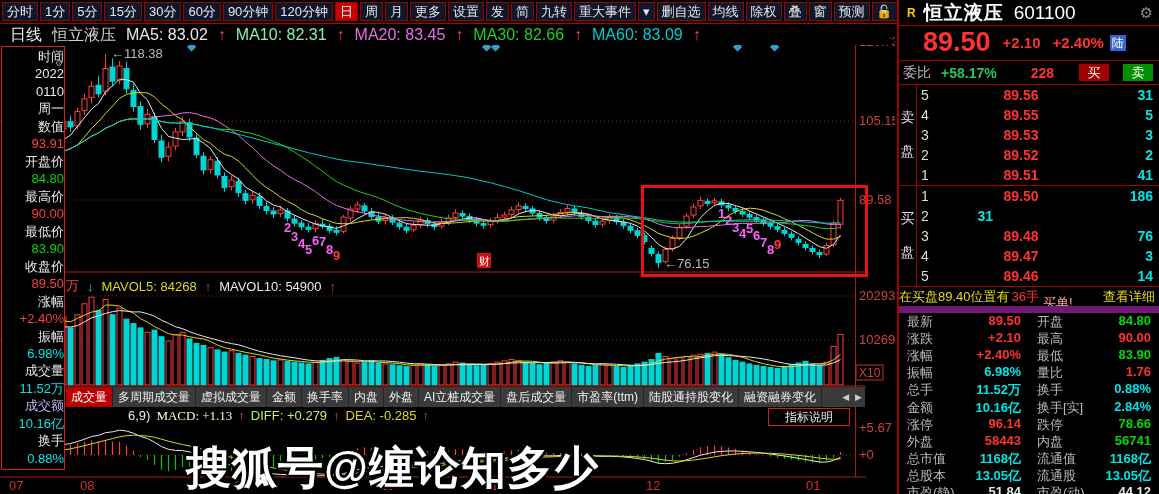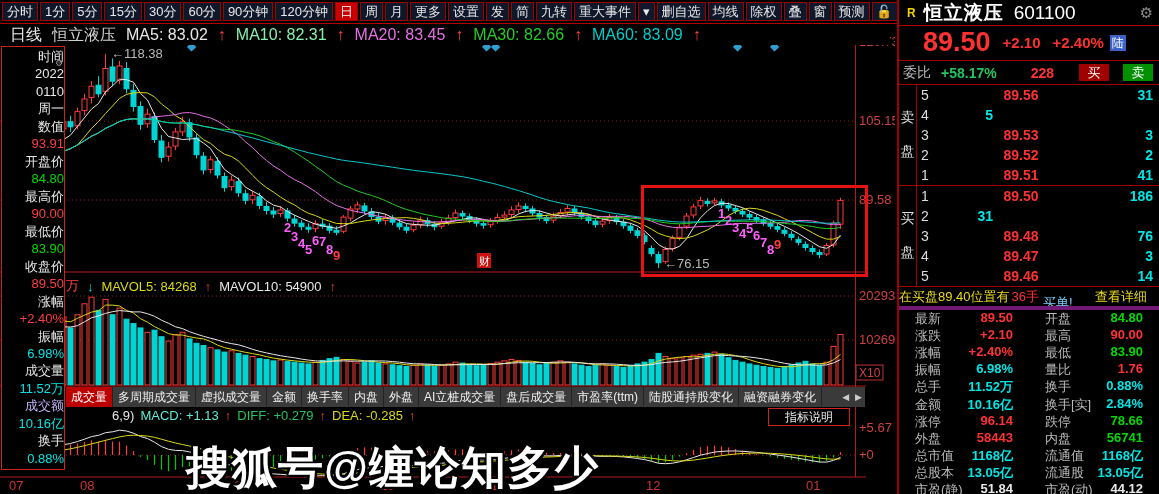--- a/index.html
+++ b/index.html
@@ -44,21 +44,21 @@
   #vol-header span{margin-right:8px;white-space:nowrap;}
   
   #tabbar{position:absolute;left:66px;top:387px;width:799px;height:20px;background:#3a3a3a;
           display:flex;align-items:stretch;z-index:4;}
   .tab{color:#f0f0f0;font-size:12px;line-height:20px;padding:0 5px;border-right:1px solid #222;
        white-space:nowrap;cursor:default;}
   .tab.active{background:#bb0000;color:#fff;}
   .tab-arrows{margin-left:auto;display:flex;align-items:center;color:#ccc;font-size:9px;}
   .tab-arrows span{padding:0 3px;}
   
-  #macd-header{position:absolute;left:112px;top:407px;height:17px;display:flex;align-items:center;
+  #macd-header{position:absolute;left:128px;top:407px;height:17px;display:flex;align-items:center;
                font-size:13px;z-index:4;}
   #macd-header span{margin-right:6px;white-space:nowrap;}
   #indicator-btn{position:absolute;left:768px;top:408px;width:80px;height:16px;border:1px solid #cc2222;
                  color:#e8e8e8;font-size:12px;text-align:center;line-height:16px;z-index:4;}
   
   #quote-panel{position:absolute;left:897px;top:25px;width:260px;height:469px;background:#000;
                border-left:2px solid #a00000;z-index:2;}
   #qp-price-row{height:35px;display:flex;align-items:center;}
   #qp-price{color:#ff3232;font-size:27px;font-weight:bold;margin-left:24px;}
   #qp-change,#qp-pct{color:#ff3232;font-size:15px;font-weight:bold;margin-left:12px;}
@@ -73,29 +73,29 @@
   #buy-btn{background:#a00000;margin-left:auto;}
   #sell-btn{background:#009000;margin-right:6px;}
   .book{display:flex;border-bottom:1px solid #a00000;}
   .book-label{width:17px;display:flex;flex-direction:column;justify-content:center;gap:16px;
               color:#ddd;font-size:14px;text-align:center;border-right:1px solid #a00000;}
   .book-rows{flex:1;}
   .book-row{display:flex;height:20px;align-items:center;font-size:14px;font-weight:bold;}
   .book-row .n{width:20px;color:#ddd;padding-left:4px;font-weight:normal;}
   .book-row .p{flex:1;text-align:center;color:#ff3232;}
   .book-row .v{width:52px;text-align:right;color:#00e5e5;padding-right:6px;}
-  #qp-notice{height:19px;display:flex;align-items:center;font-size:13px;border-bottom:4px solid #701a75;
+  #qp-notice{height:19px;display:flex;align-items:center;font-size:13px;border-bottom:7px solid #701a75;
              white-space:nowrap;overflow:hidden;}
   #qp-notice .y{color:#e8d81e;}
   #qp-notice .rq{color:#ff3232;margin:0 2px;}
-  #qp-notice .wq{color:#7dd3fc;margin-left:2px;margin-top:12px;}
-  #qp-notice .link{color:#e8d81e;margin-left:auto;padding-right:12px;}
+  #qp-notice .wq{color:#fca5a5;margin-left:2px;margin-top:12px;}
+  #qp-notice .link{color:#e8d81e;margin-left:auto;padding-right:4px;}
   #qp-stats{display:flex;flex-direction:column;}
   .stat-row{display:flex;height:17.2px;align-items:center;font-size:13px;}
-  .stat-cell{width:50%;display:flex;padding:0 16px;box-sizing:border-box;}
+  .stat-cell{width:50%;display:flex;padding:0 8px;box-sizing:border-box;}
   .stat-cell .sl{color:#bbb;white-space:nowrap;}
   .stat-cell .sv{margin-left:auto;font-weight:bold;white-space:nowrap;}
   .r{color:#ff3232;} .g{color:#00d800;} .c{color:#00e5e5;} .w{color:#e8e8e8;}
   
   #watermark{position:absolute;left:186px;top:438px;z-index:30;color:#fff;font-size:45px;font-weight:bold;
              letter-spacing:1px;white-space:nowrap;
              text-shadow:-2px -2px 0 #000,2px -2px 0 #000,-2px 2px 0 #000,2px 2px 0 #000,
                          0 -2px 0 #000,0 2px 0 #000,-2px 0 0 #000,2px 0 0 #000;}
 </style>
 </head>
@@ -761,23 +761,23 @@
         <span class="tab">融资融券变化</span>
       </div>
     <div class="tab-arrows">
       <span>◀</span>
       <span>▶</span>
     </div>
   </div>
 
   <div id="macd-header">
       <span style="color: rgb(232, 232, 232);">6,9)</span>
-      <span style="color: #5eead4;">MACD: +1.13</span>
+      <span style="color: #fef9c3; font-family: Liberation Serif, serif;">MACD: +1.13</span>
       <span style="color: rgb(255, 68, 68);">↑</span>
-      <span style="color: #22c55e;">DIFF: +0.279</span>
+      <span style="color: #bef264;">DIFF: +0.279</span>
       <span style="color: rgb(255, 68, 68);">↑</span>
       <span style="color: rgb(217, 217, 22);">DEA: -0.285</span>
       <span style="color: rgb(255, 68, 68);">↑</span>
     </div>
   <div id="indicator-btn">指标说明</div>
 
   <div id="quote-panel">
     <div id="qp-price-row">
       <span id="qp-price">89.50</span>
       <span id="qp-change">+2.10</span>
@@ -797,20 +797,21 @@
           <span>盘</span>
         </div>
       <div class="book-rows" id="ask-rows">
           <div class="book-row">
             <span class="n">5</span>
             <span class="p">89.56</span>
             <span class="v">31</span>
           </div>
           <div class="book-row">
             <span class="n">4</span>
+            <span class="p">89.55</span>
             <span class="v">5</span>
           </div>
           <div class="book-row">
             <span class="n">3</span>
             <span class="p">89.53</span>
             <span class="v">3</span>
           </div>
           <div class="book-row">
             <span class="n">2</span>
             <span class="p">89.52</span>

